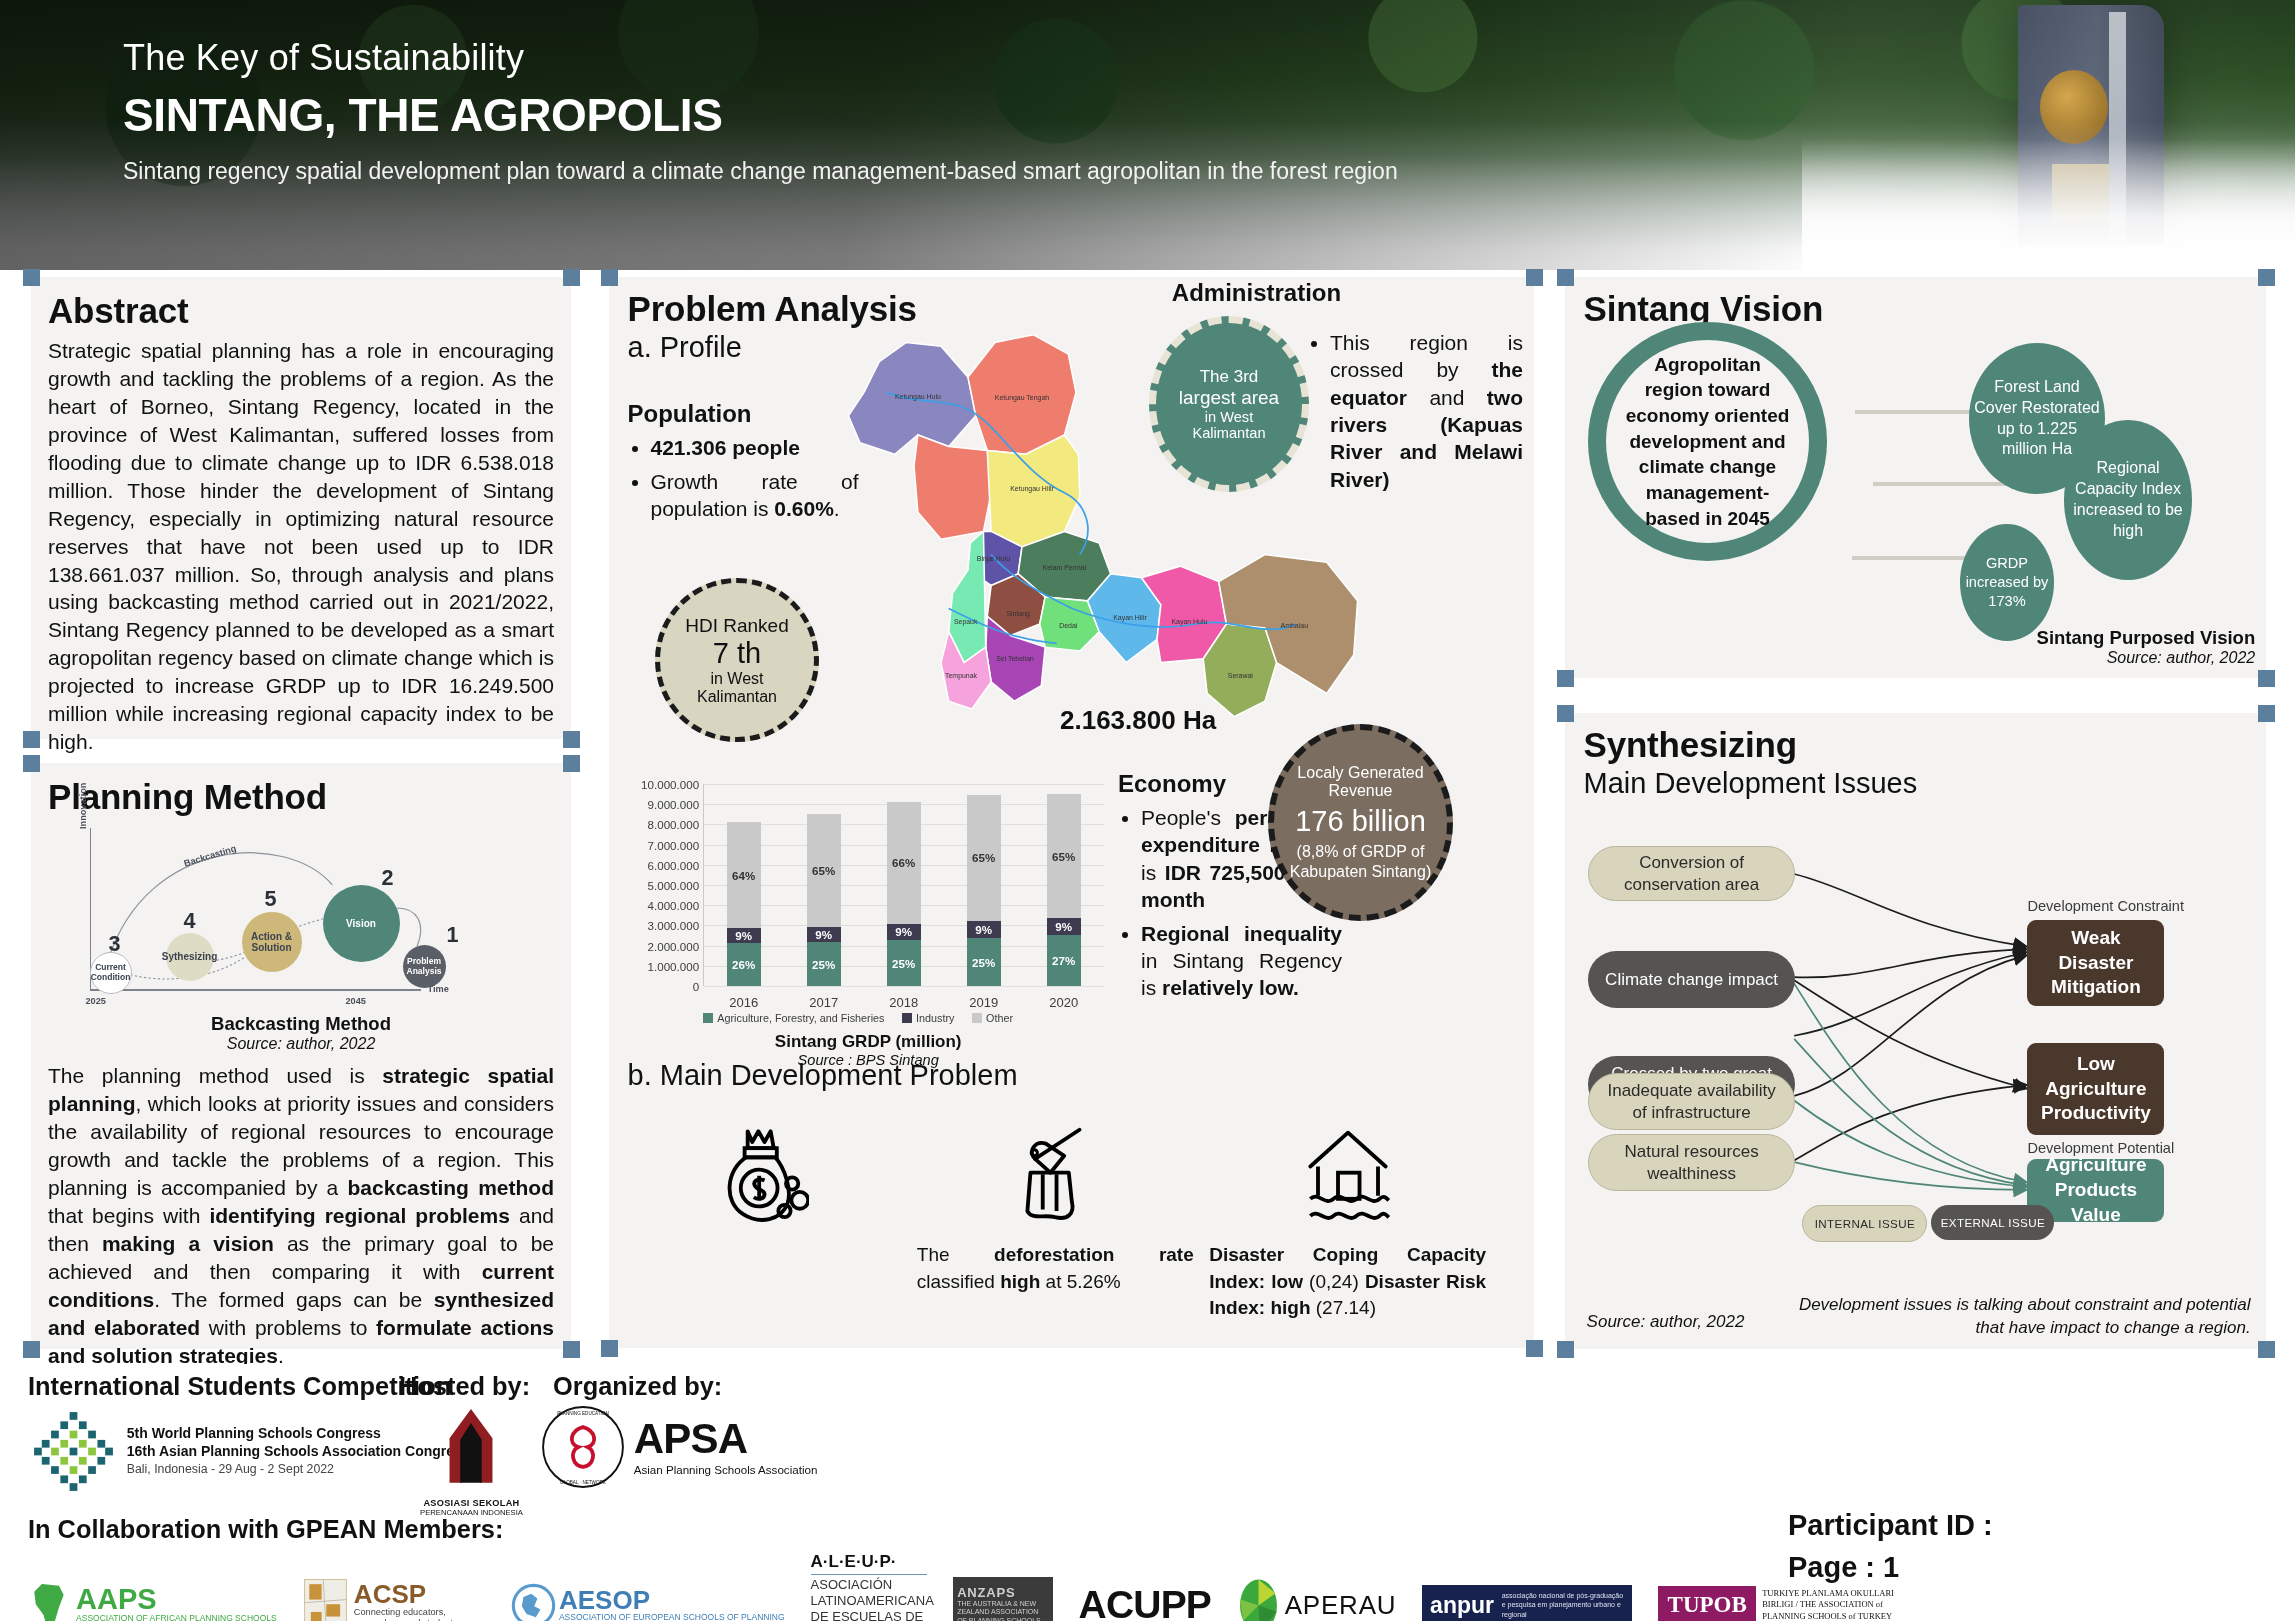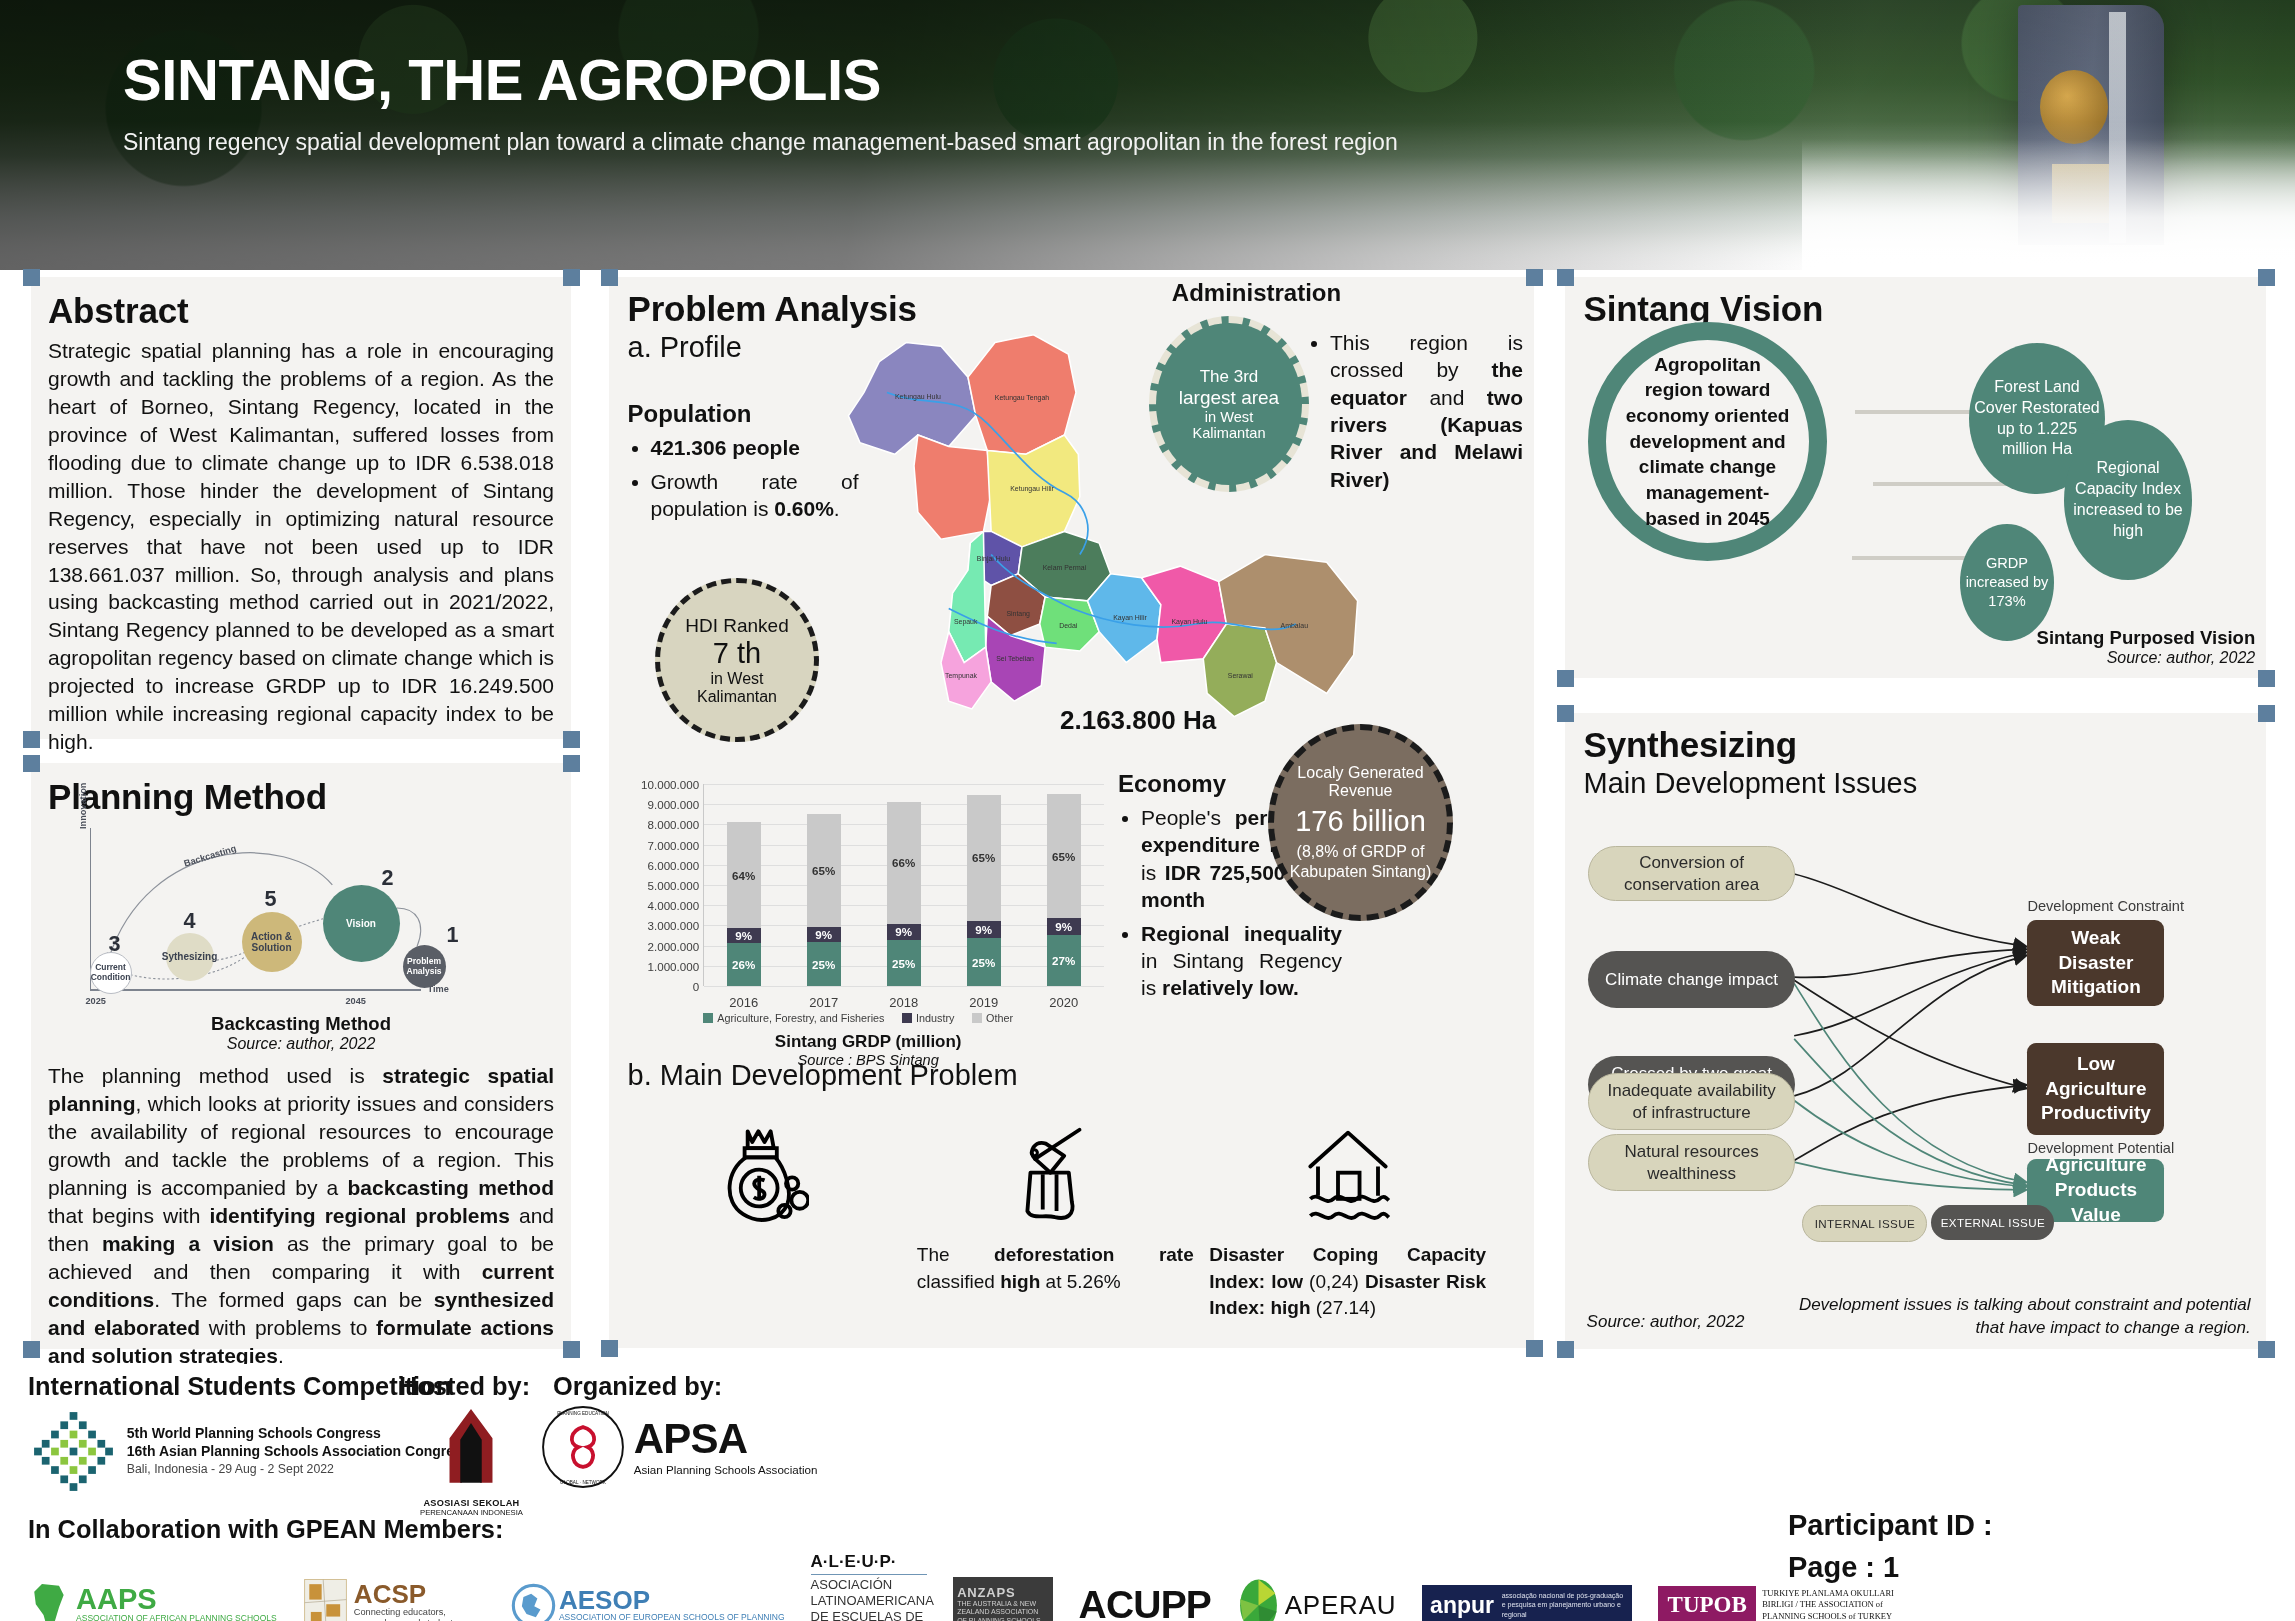--- a/index.html
+++ b/index.html
@@ -48,21 +48,21 @@
   .monument .mon-pillar{
     position:absolute;left:91px;top:7.7px;width:17px;height:231px;
     background:linear-gradient(180deg,#cfd5dd,#8c94a2);
   }
   .mon-fade{
     position:absolute;right:0;top:139px;width:493px;height:131px;
     background:linear-gradient(180deg, rgba(255,255,255,0) 0%, rgba(255,255,255,.85) 60%, #fff 100%);
   }
   .hdr-text{position:absolute;left:123px;top:37px;}
   .hdr-kicker{font-size:36px;color:#fff;font-weight:400;letter-spacing:0.2px;}
-  .hdr-title{font-size:58px;color:#fff;font-weight:bold;letter-spacing:-0.4px;margin-top:9.2px;}
+  .hdr-title{font-size:46px;color:#fff;font-weight:bold;letter-spacing:-0.4px;margin-top:9.2px;}
   .hdr-sub{font-size:23px;color:#f2f2f2;font-weight:400;margin-top:15.4px;}
 
   
   .panel{position:absolute;background:#f4f3f1;}
   .corner{position:absolute;width:17px;height:17px;background:#5d7f9e;}
   .c-tl{left:-8.5px;top:-8.5px;} .c-tr{right:-8.5px;top:-8.5px;}
   .c-bl{left:-8.5px;bottom:-8.5px;} .c-br{right:-8.5px;bottom:-8.5px;}
 
   .h1{font-size:35px;font-weight:bold;letter-spacing:-0.2px;}
   .h2{font-size:29px;font-weight:400;}
@@ -157,20 +157,21 @@
 
 <div class="header">
   <div class="hdr-photo"></div>
   <div class="monument">
     <div class="mon-slab"></div>
     <div class="mon-pillar"></div>
   </div>
   <div class="hdr-veil"></div>
   <div class="mon-fade"></div>
   <div class="hdr-text">
+    <div class="hdr-kicker">The Key of Sustainability</div>
     <div class="hdr-title">SINTANG, THE AGROPOLIS</div>
     <div class="hdr-sub">Sintang regency spatial development plan toward a climate change management-based smart agropolitan in the forest region</div>
   </div>
 </div>
 
 <div class="panel" id="p-abstract">
   <div class="corner c-tl"></div>
   <div class="corner c-tr"></div>
   <div class="corner c-bl"></div>
   <div class="corner c-br"></div>

